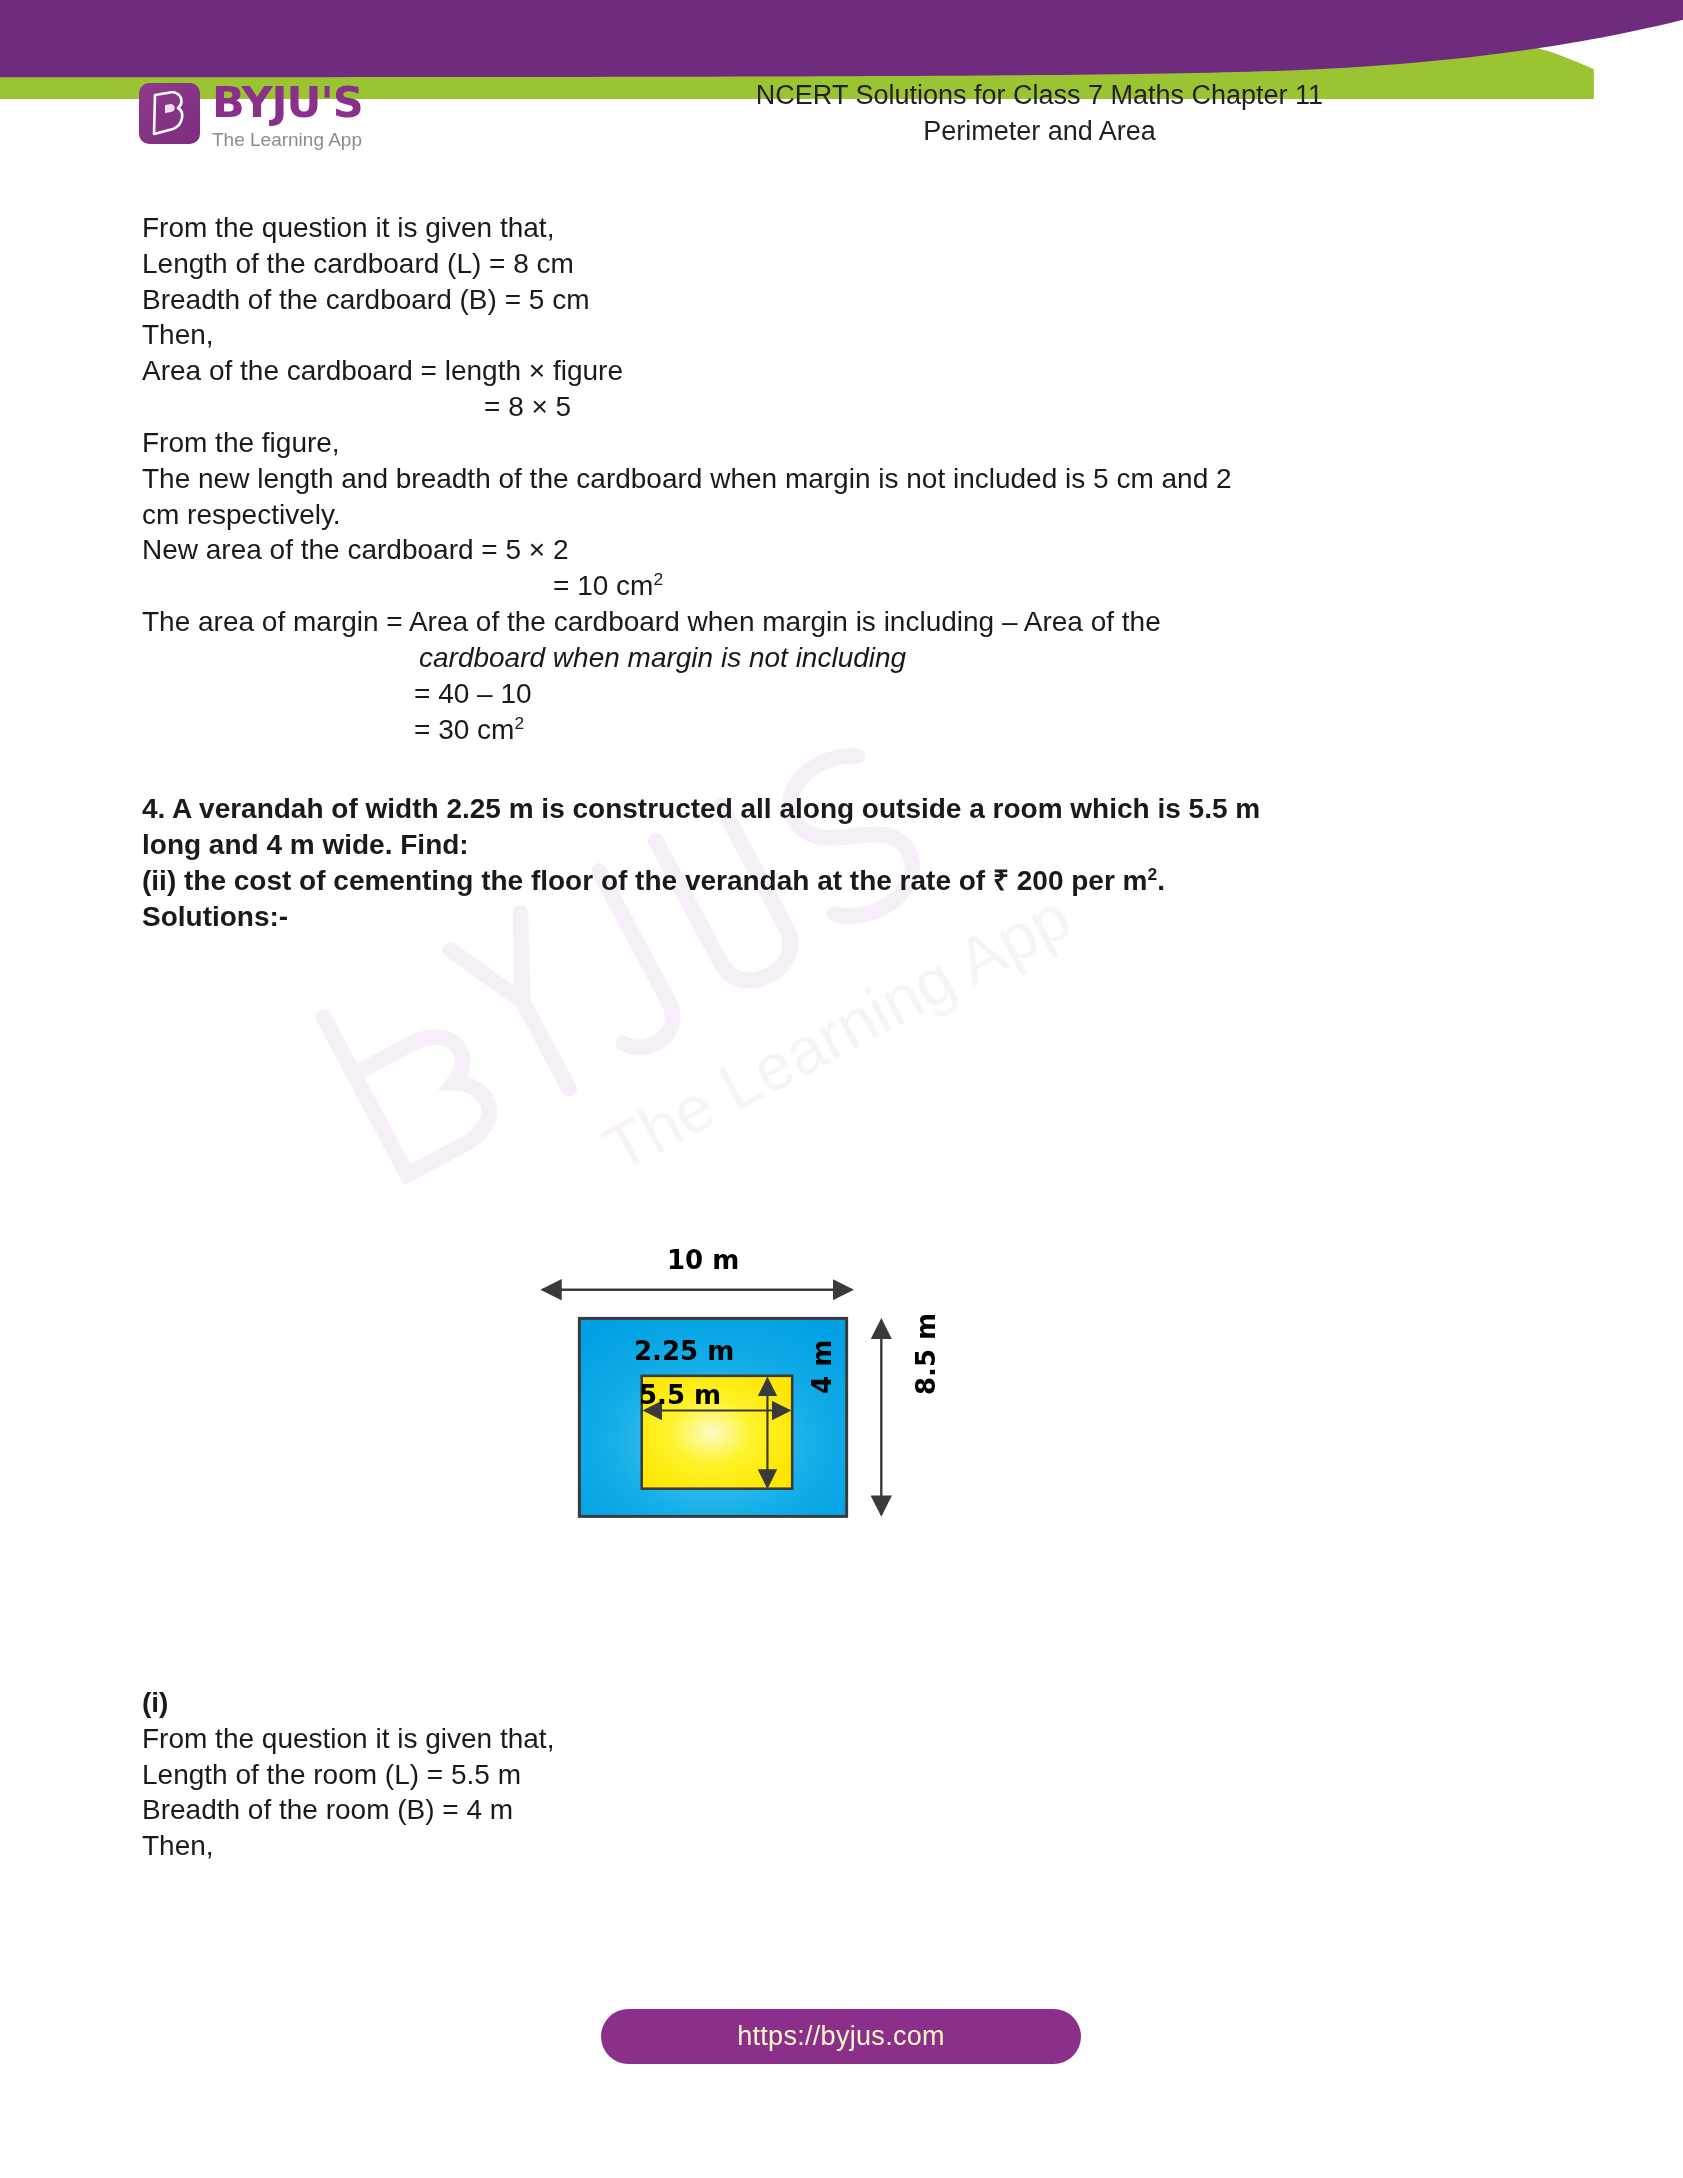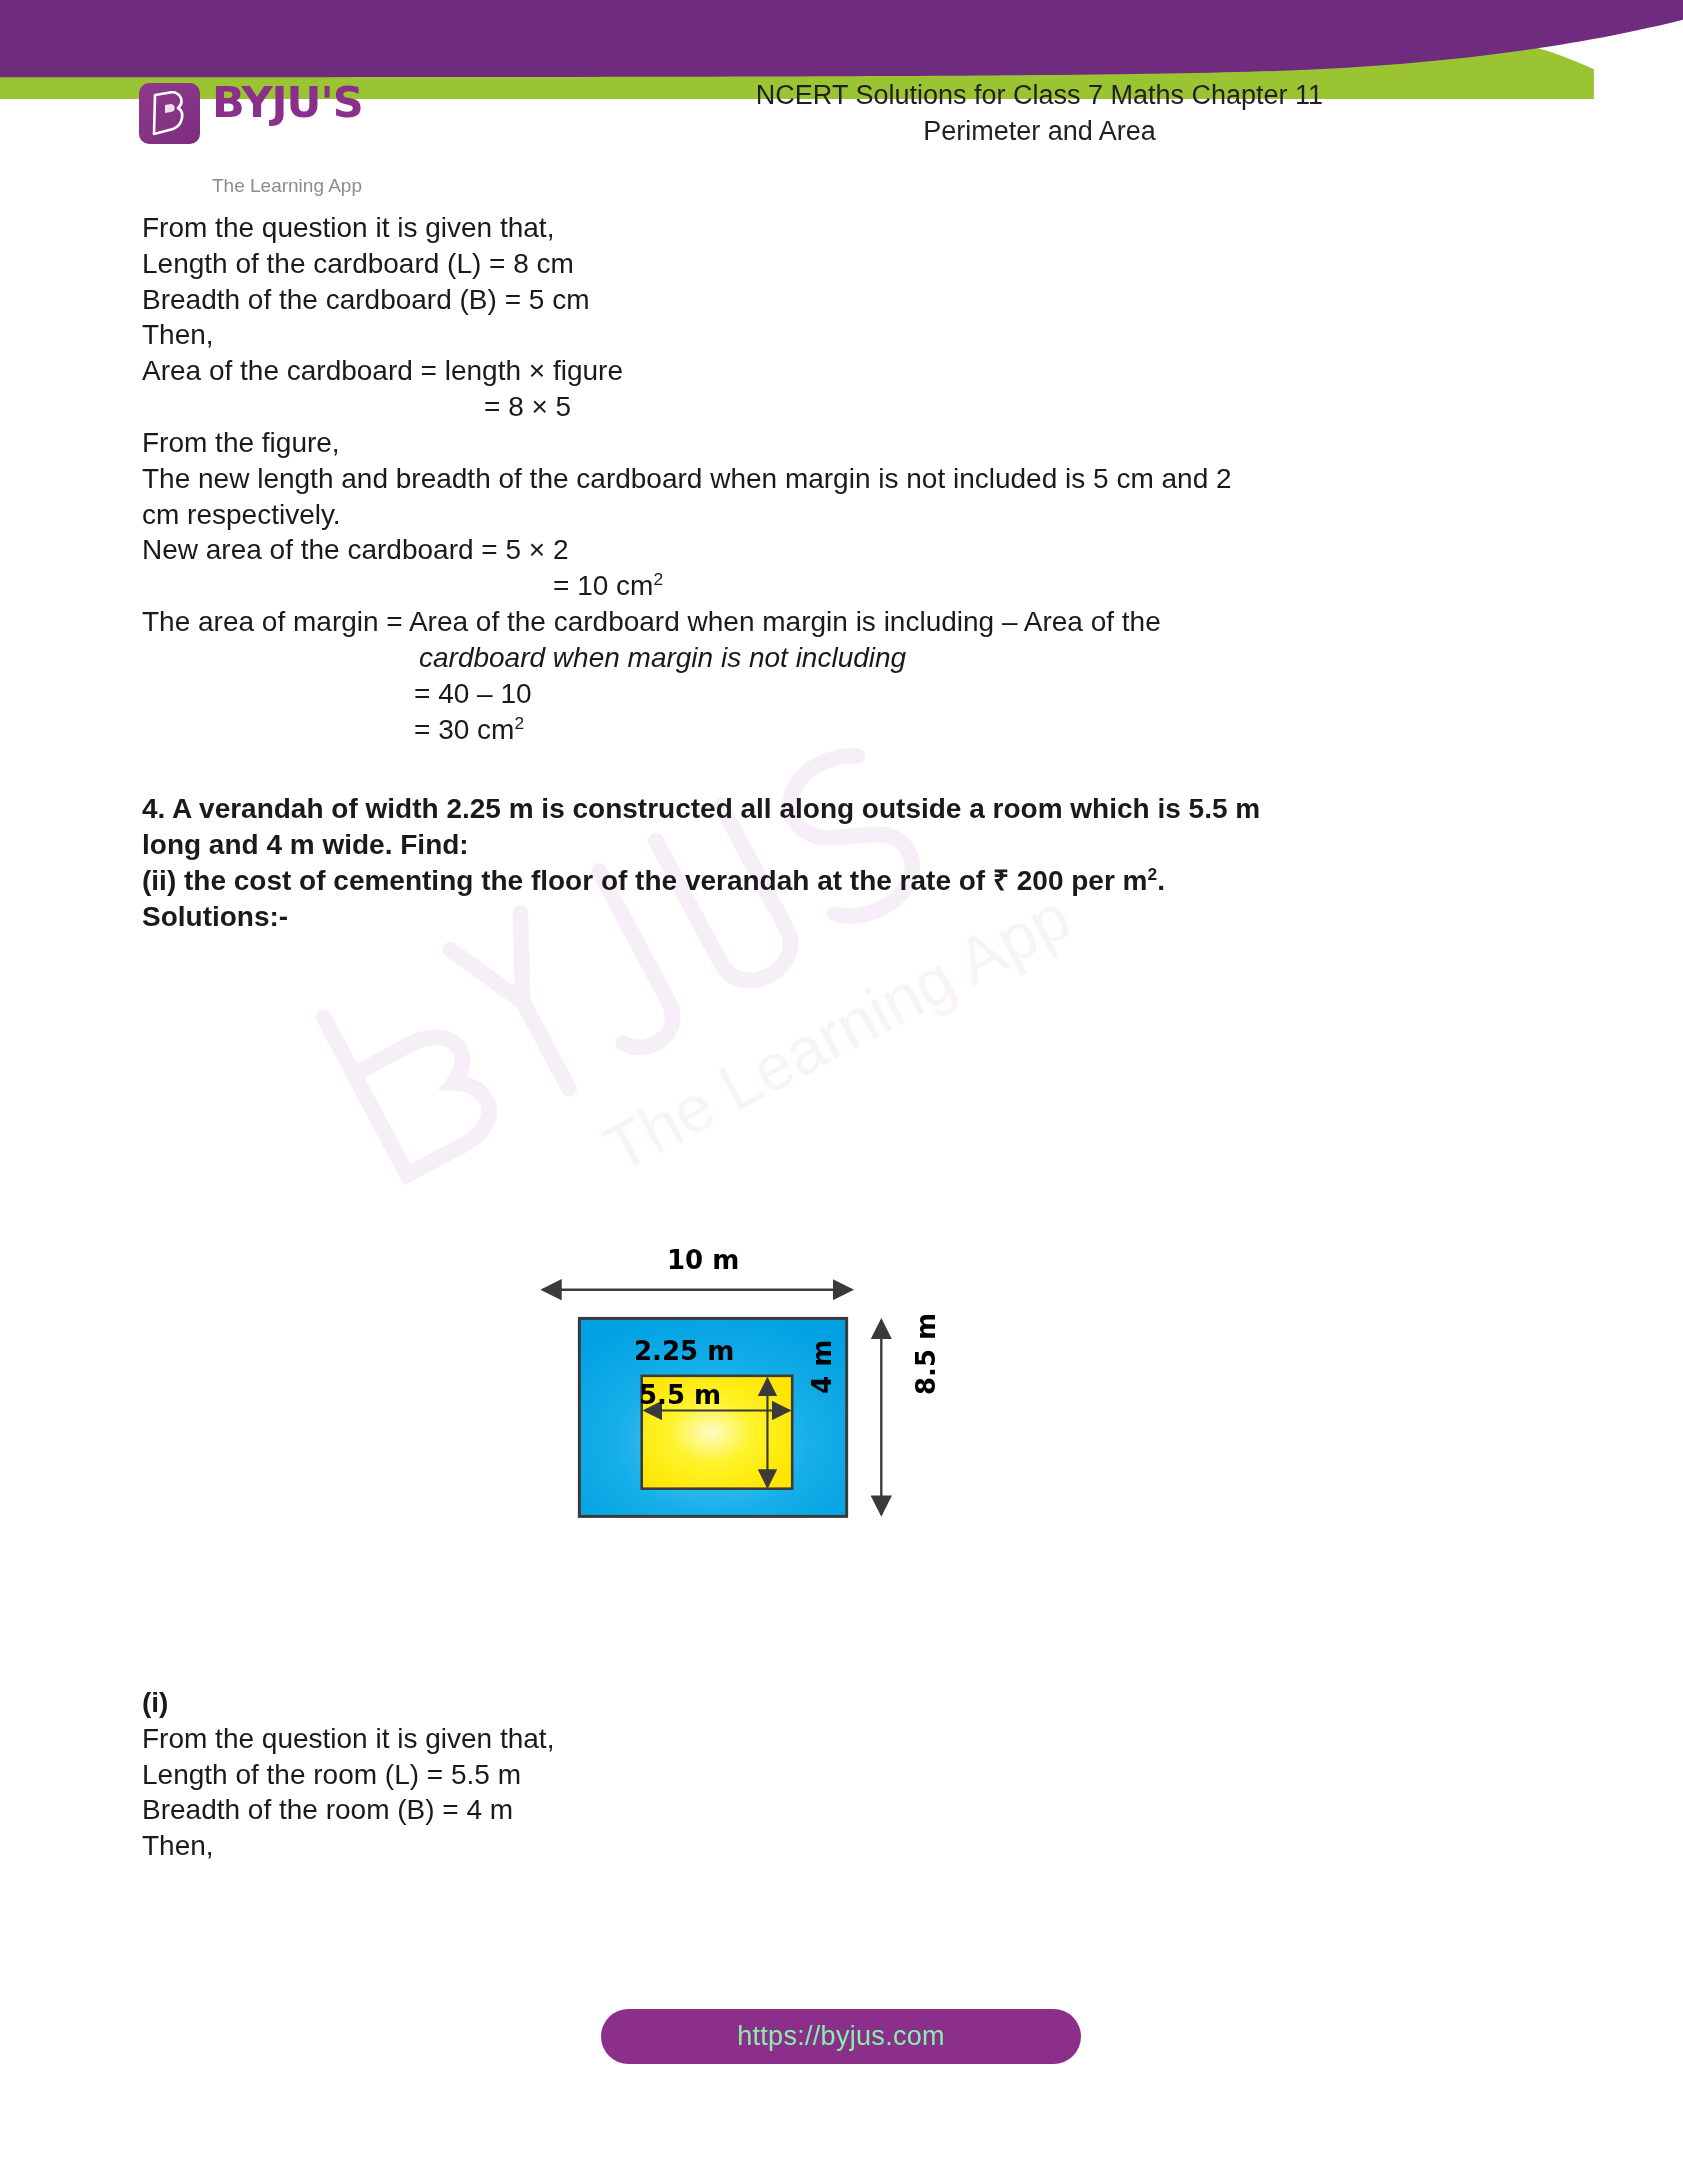--- a/index.html
+++ b/index.html
@@ -46,21 +46,20 @@
     position: absolute;
     left: 12px;
     top: 8px;
     width: 34px;
     height: 46px;
   }
   .logo-text-col {
     margin-left: 12px;
     display: flex;
     flex-direction: column;
-    gap: 46px;
   }
   .logo-word {
     font-family: "DejaVu Sans", sans-serif;
     font-weight: bold;
     font-size: 43px;
     letter-spacing: -1px;
     color: #8a2f8a;
     line-height: 1;
   }
   .logo-tag {
@@ -155,21 +154,21 @@
     height: 55px;
     border-radius: 28px;
     background: #8b2f8b;
     display: flex;
     align-items: center;
     justify-content: center;
     border: none;
     padding: 0;
   }
   .footer-btn span {
-    color: #86efac;
+    color: #fef9c3;
     font-size: 27px;
     font-family: "Liberation Sans", sans-serif;
     letter-spacing: 0.3px;
   }
 </style>
 </head>
 <body>
 
 <div class="header-deco">
   <svg width="1683" height="99" viewBox="0 0 1700 100" xmlns="http://www.w3.org/2000/svg">

